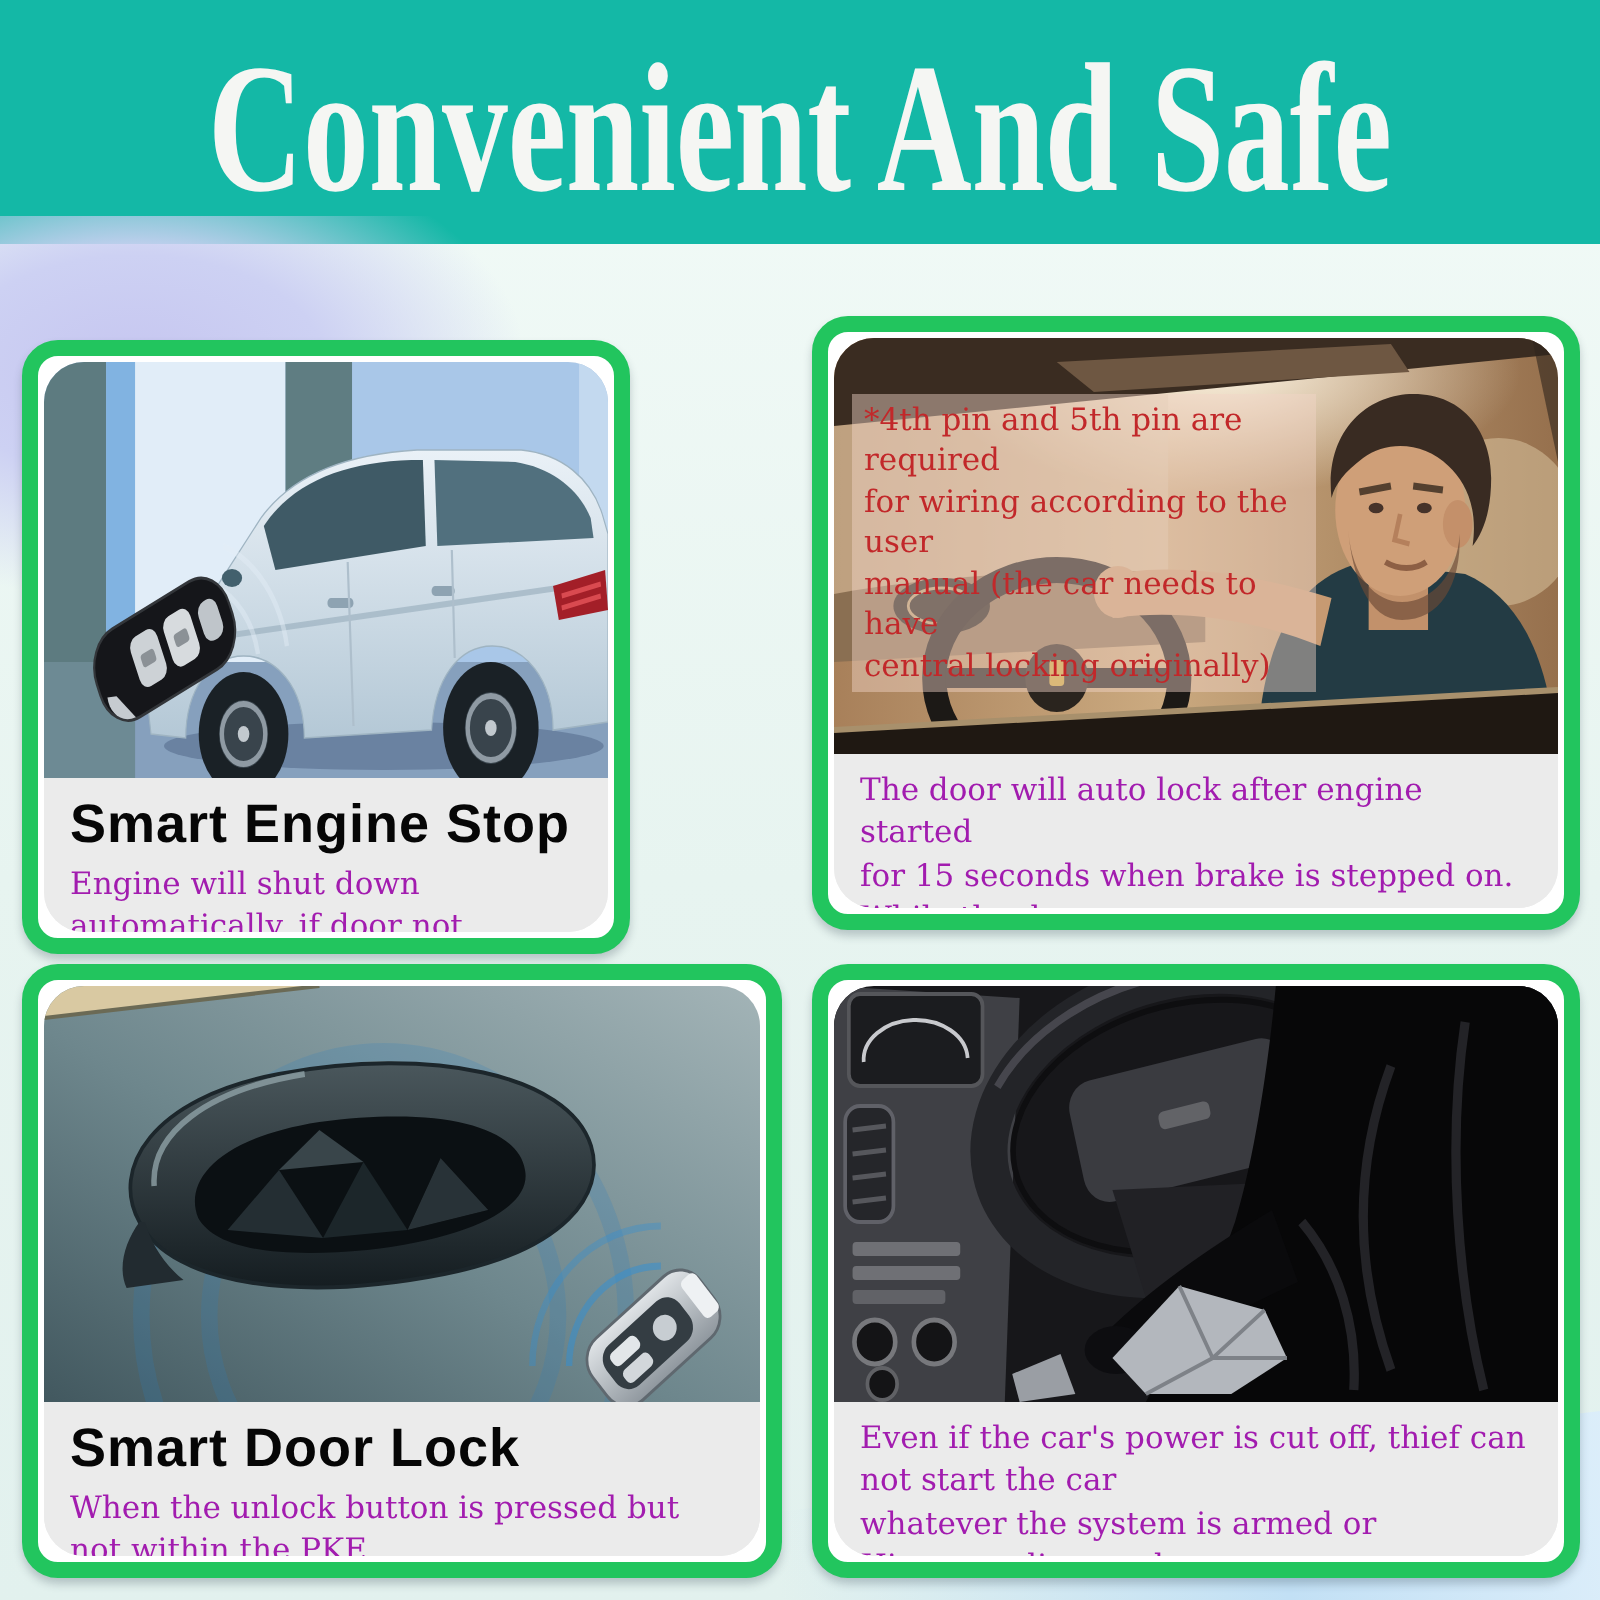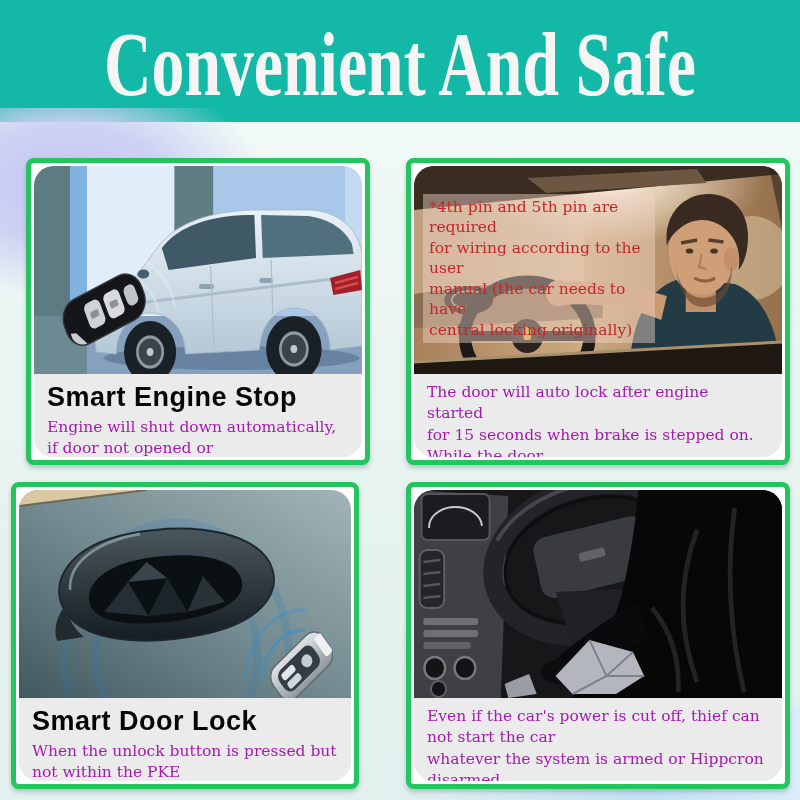--- a/index.html
+++ b/index.html
@@ -26,30 +26,30 @@
   .deco-bluecorner {
     position: absolute; right: -50px; bottom: -38px; width: 460px; height: 110px;
     background: linear-gradient(to right, rgba(191,224,246,0) 0%, #c2e0f5 55%, #e2f1fb 100%);
     transform: rotate(-7deg);
     z-index: 0;
   }
 
   
   .card {
     position: absolute;
-    border: 5px solid #22c55e;
-    border-radius: 8px;
+    border: 8px solid #22c55e;
+    border-radius: 18px;
     background: #ffffff;
     padding: 3px;
     box-shadow: 0 3px 4px rgba(40,60,70,0.25);
     z-index: 1;
   }
-  .card-1 { left: 11px;  top: 158px; width: 344px; height: 307px; margin-left: 15px; }
+  .card-1 { left: 11px;  top: 170px; width: 304px; height: 307px; }
   .card-2 { left: 406px; top: 158px; width: 384px; height: 307px; }
-  .card-3 { left: 11px;  top: 482px; width: 348px; height: 307px; }
+  .card-3 { left: 11px;  top: 482px; width: 380px; height: 307px; }
   .card-4 { left: 406px; top: 482px; width: 384px; height: 307px; }
 
   .card-inner {
     width: 100%; height: 100%;
     border-radius: 20px;
     overflow: hidden;
     display: flex; flex-direction: column;
     background: #ebebeb;
   }
   .photo { position: relative; height: 208px; flex: none; }

